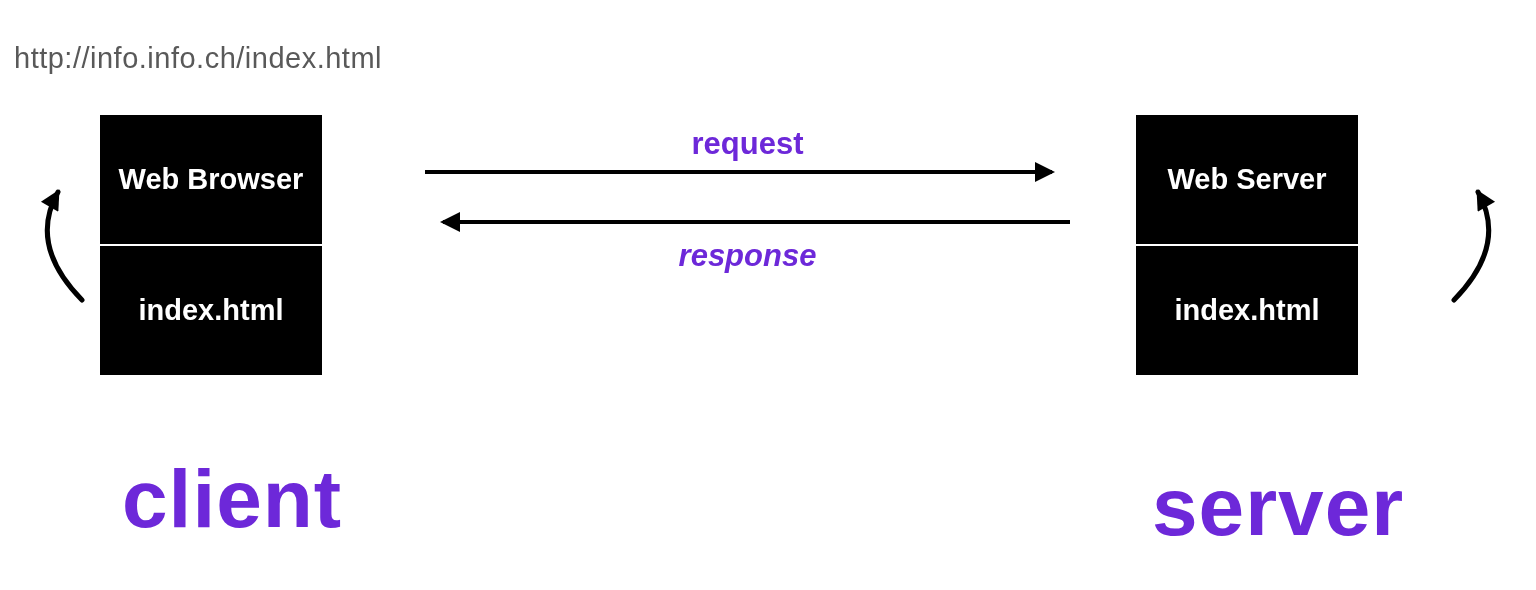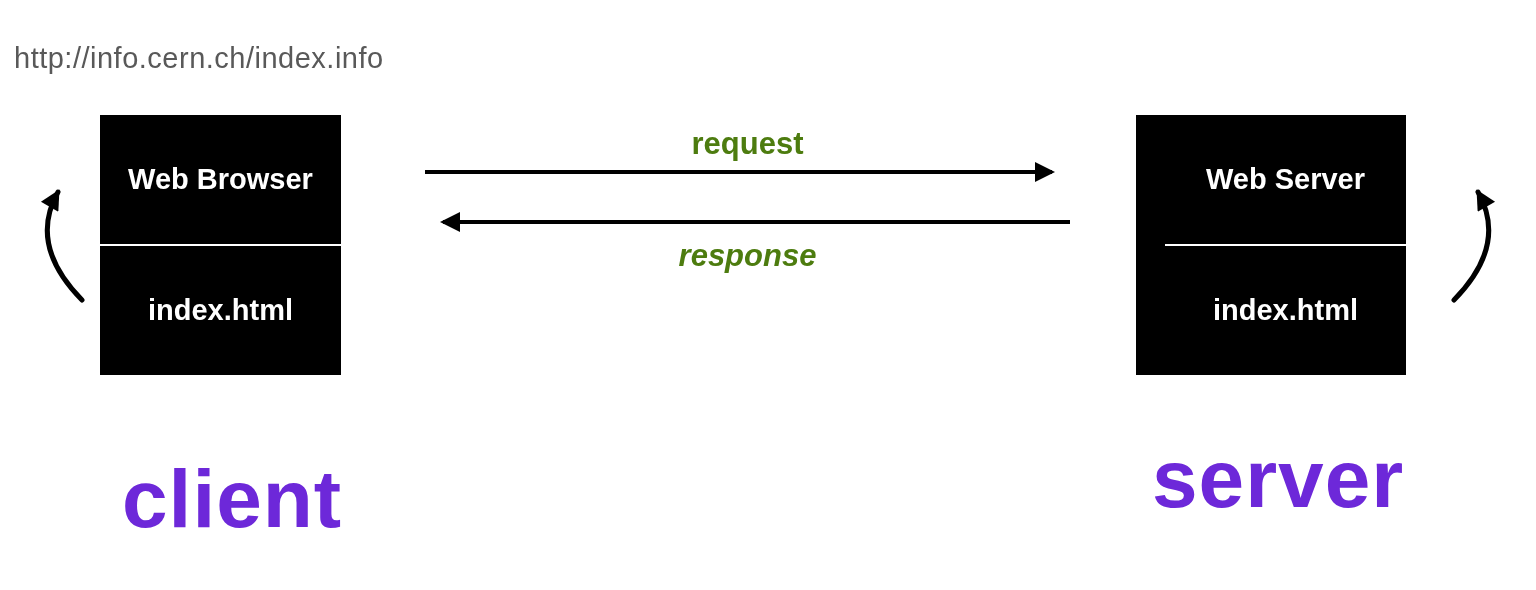--- a/index.html
+++ b/index.html
@@ -22,81 +22,81 @@
     font-weight: 400;
     letter-spacing: 0.5px;
     white-space: nowrap;
   }
   .top-url { left: 14px; top: 42px; }
   .server-url { left: 1136px; top: 414px; }
 
   .node-box {
     position: absolute;
     top: 115px;
-    width: 241px;
+    width: 222px;
     height: 260px;
     background: #000000;
     color: #ffffff;
     display: flex;
     flex-direction: column;
   }
   .client-box { left: 100px; }
-  .server-box { left: 1136px; padding-left: 29px; }
+  .server-box { left: 1136px; }
   .node-box .half {
     flex: 1;
     display: flex;
     align-items: center;
     justify-content: center;
     font-size: 29px;
     font-weight: 700;
     white-space: nowrap;
   }
   .node-box .half.top {
     border-bottom: 2px solid #ffffff;
   }
 
   .arrow-label {
     position: absolute;
     left: 425px;
     width: 645px;
     text-align: center;
-    color: #4d7c0f;
+    color: #6d28d9;
     font-size: 31px;
     font-weight: 700;
     white-space: nowrap;
   }
   .request-label { top: 126px; }
   .response-label { top: 238px; font-style: italic; }
 
   .caption {
     position: absolute;
     color: #6d28d9;
     font-size: 82px;
     font-weight: 700;
     letter-spacing: 1px;
     white-space: nowrap;
   }
   .client-caption { left: 122px; top: 452px; }
-  .server-caption { left: 1152px; top: 432px; }
+  .server-caption { left: 1152px; top: 460px; }
 
   .arrow-layer {
     position: absolute;
     left: 0;
     top: 0;
     width: 1536px;
     height: 590px;
     pointer-events: none;
   }
 </style>
 </head>
 <body>
 
 <div class="stage">
 
-  <div class="url-text top-url">http://info.cern.ch/index.info</div>
+  <div class="url-text top-url">http://info.info.ch/index.html</div>
 
   <svg class="arrow-layer" viewBox="0 0 1536 590" xmlns="http://www.w3.org/2000/svg">
     <defs>
       <marker id="ah" viewBox="0 0 10 10" refX="8.5" refY="5" markerWidth="24" markerHeight="20" markerUnits="userSpaceOnUse" orient="auto-start-reverse">
         <path d="M 0 0 L 10 5 L 0 10 z" fill="#000000"></path>
       </marker>
     </defs>
     <line x1="425" y1="172" x2="1052" y2="172" stroke="#000000" stroke-width="4" marker-end="url(#ah)"></line>
     <line x1="1070" y1="222" x2="443" y2="222" stroke="#000000" stroke-width="4" marker-end="url(#ah)"></line>
     <path d="M 82 300 Q 28 245 58 192" fill="none" stroke="#000000" stroke-width="5" stroke-linecap="round" marker-end="url(#ah)"></path>

